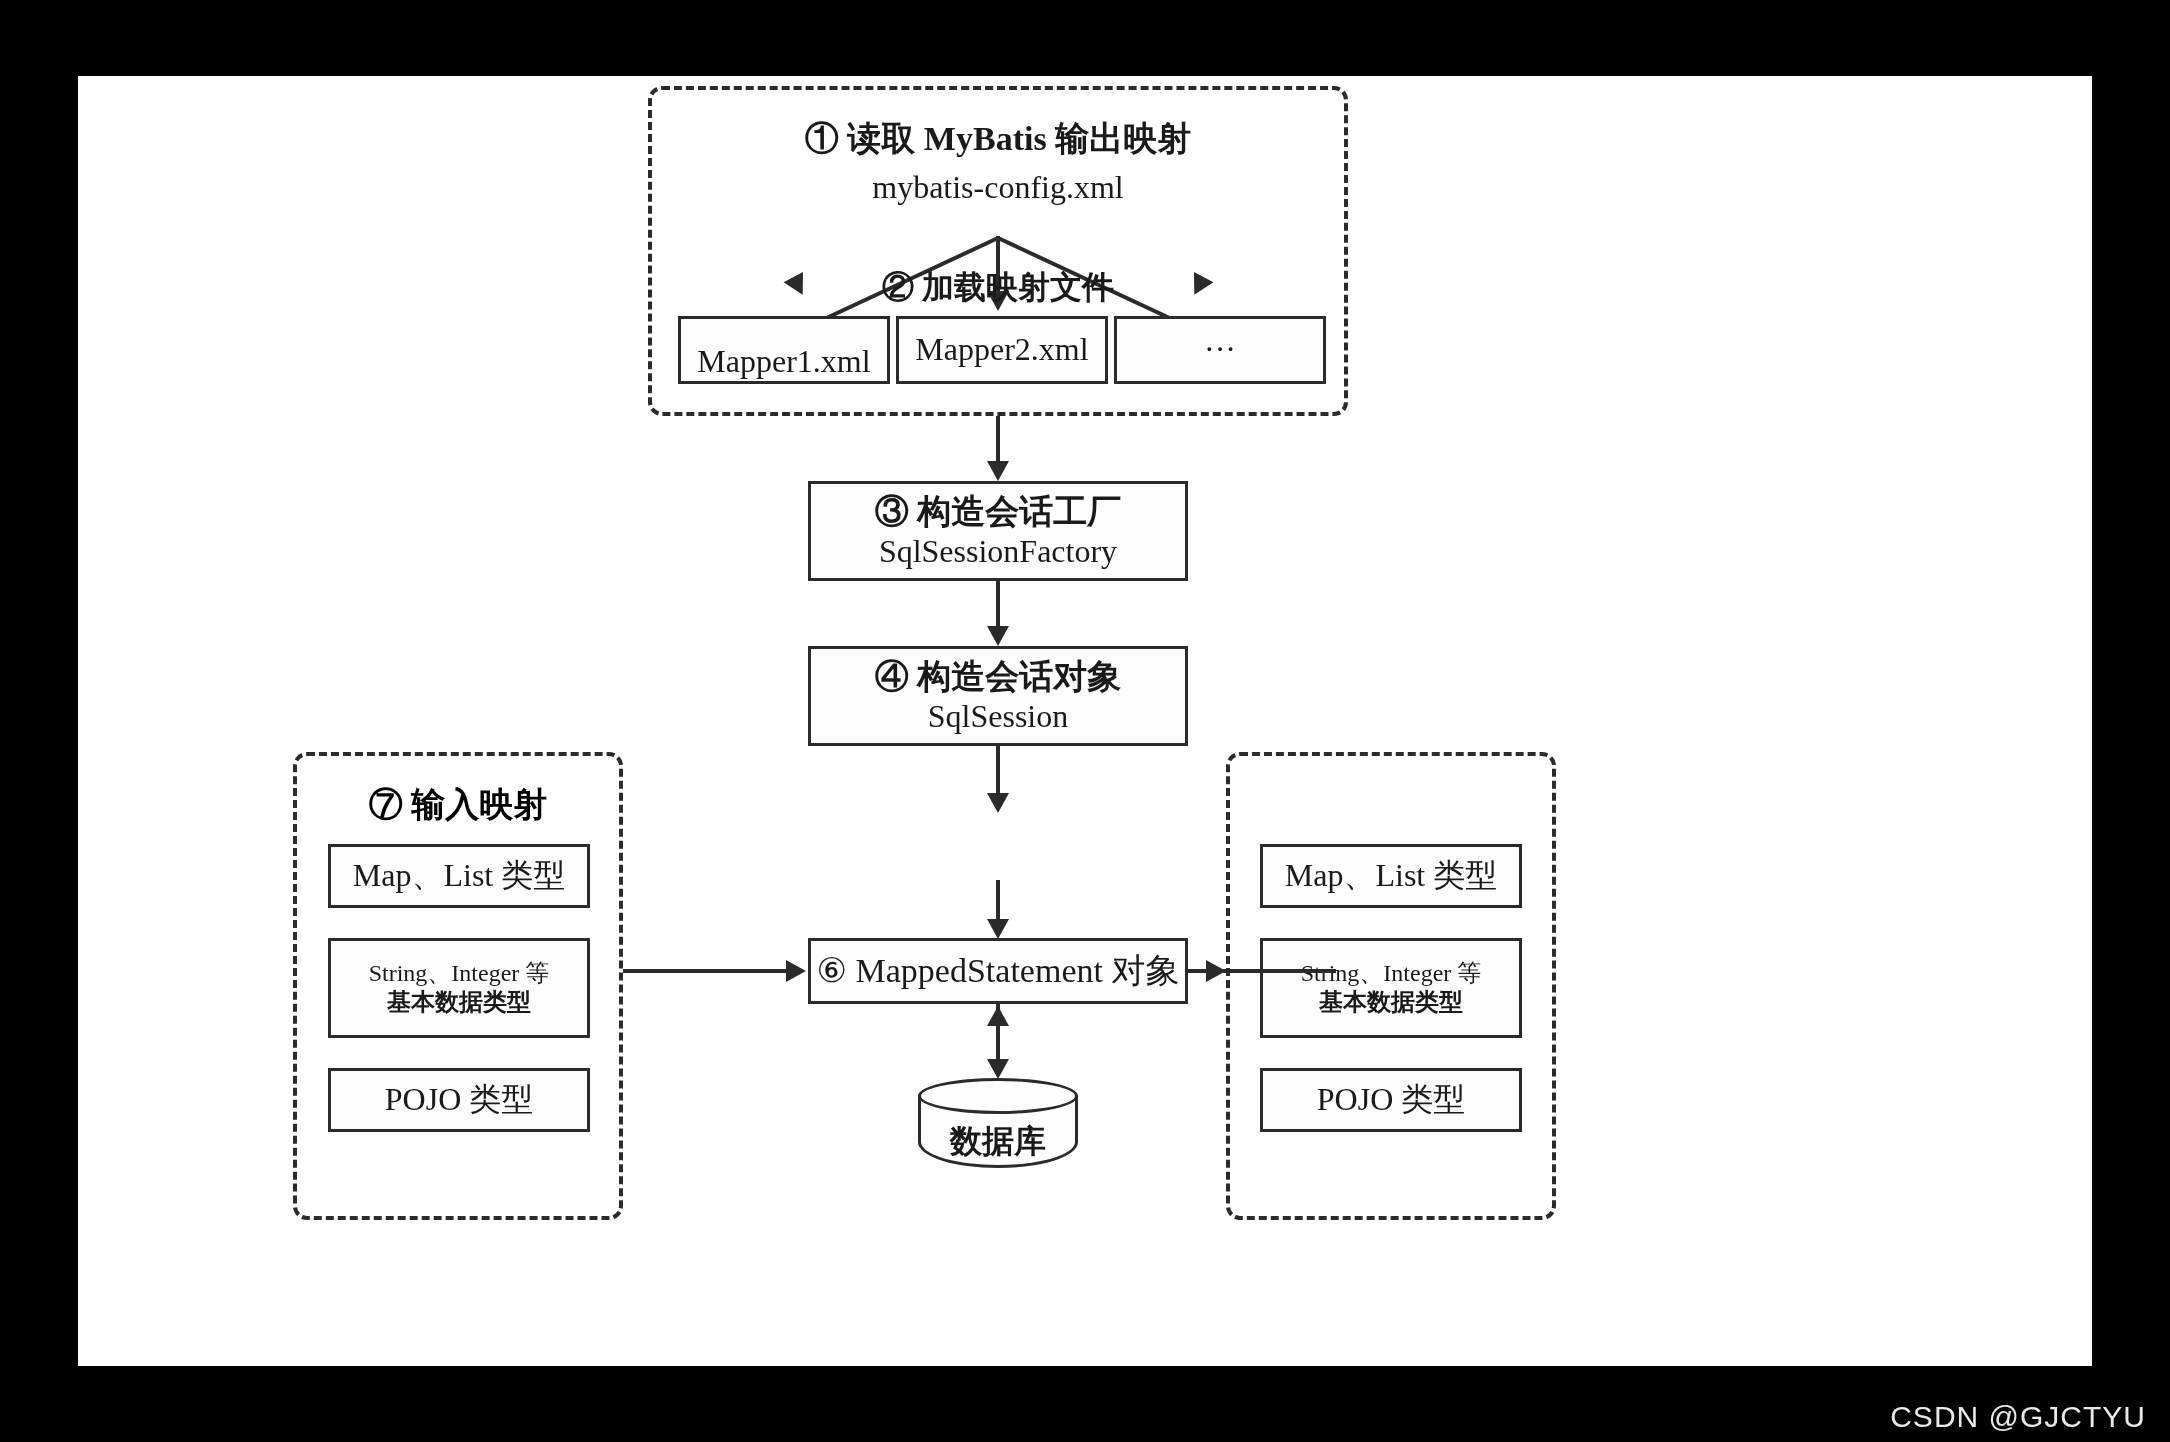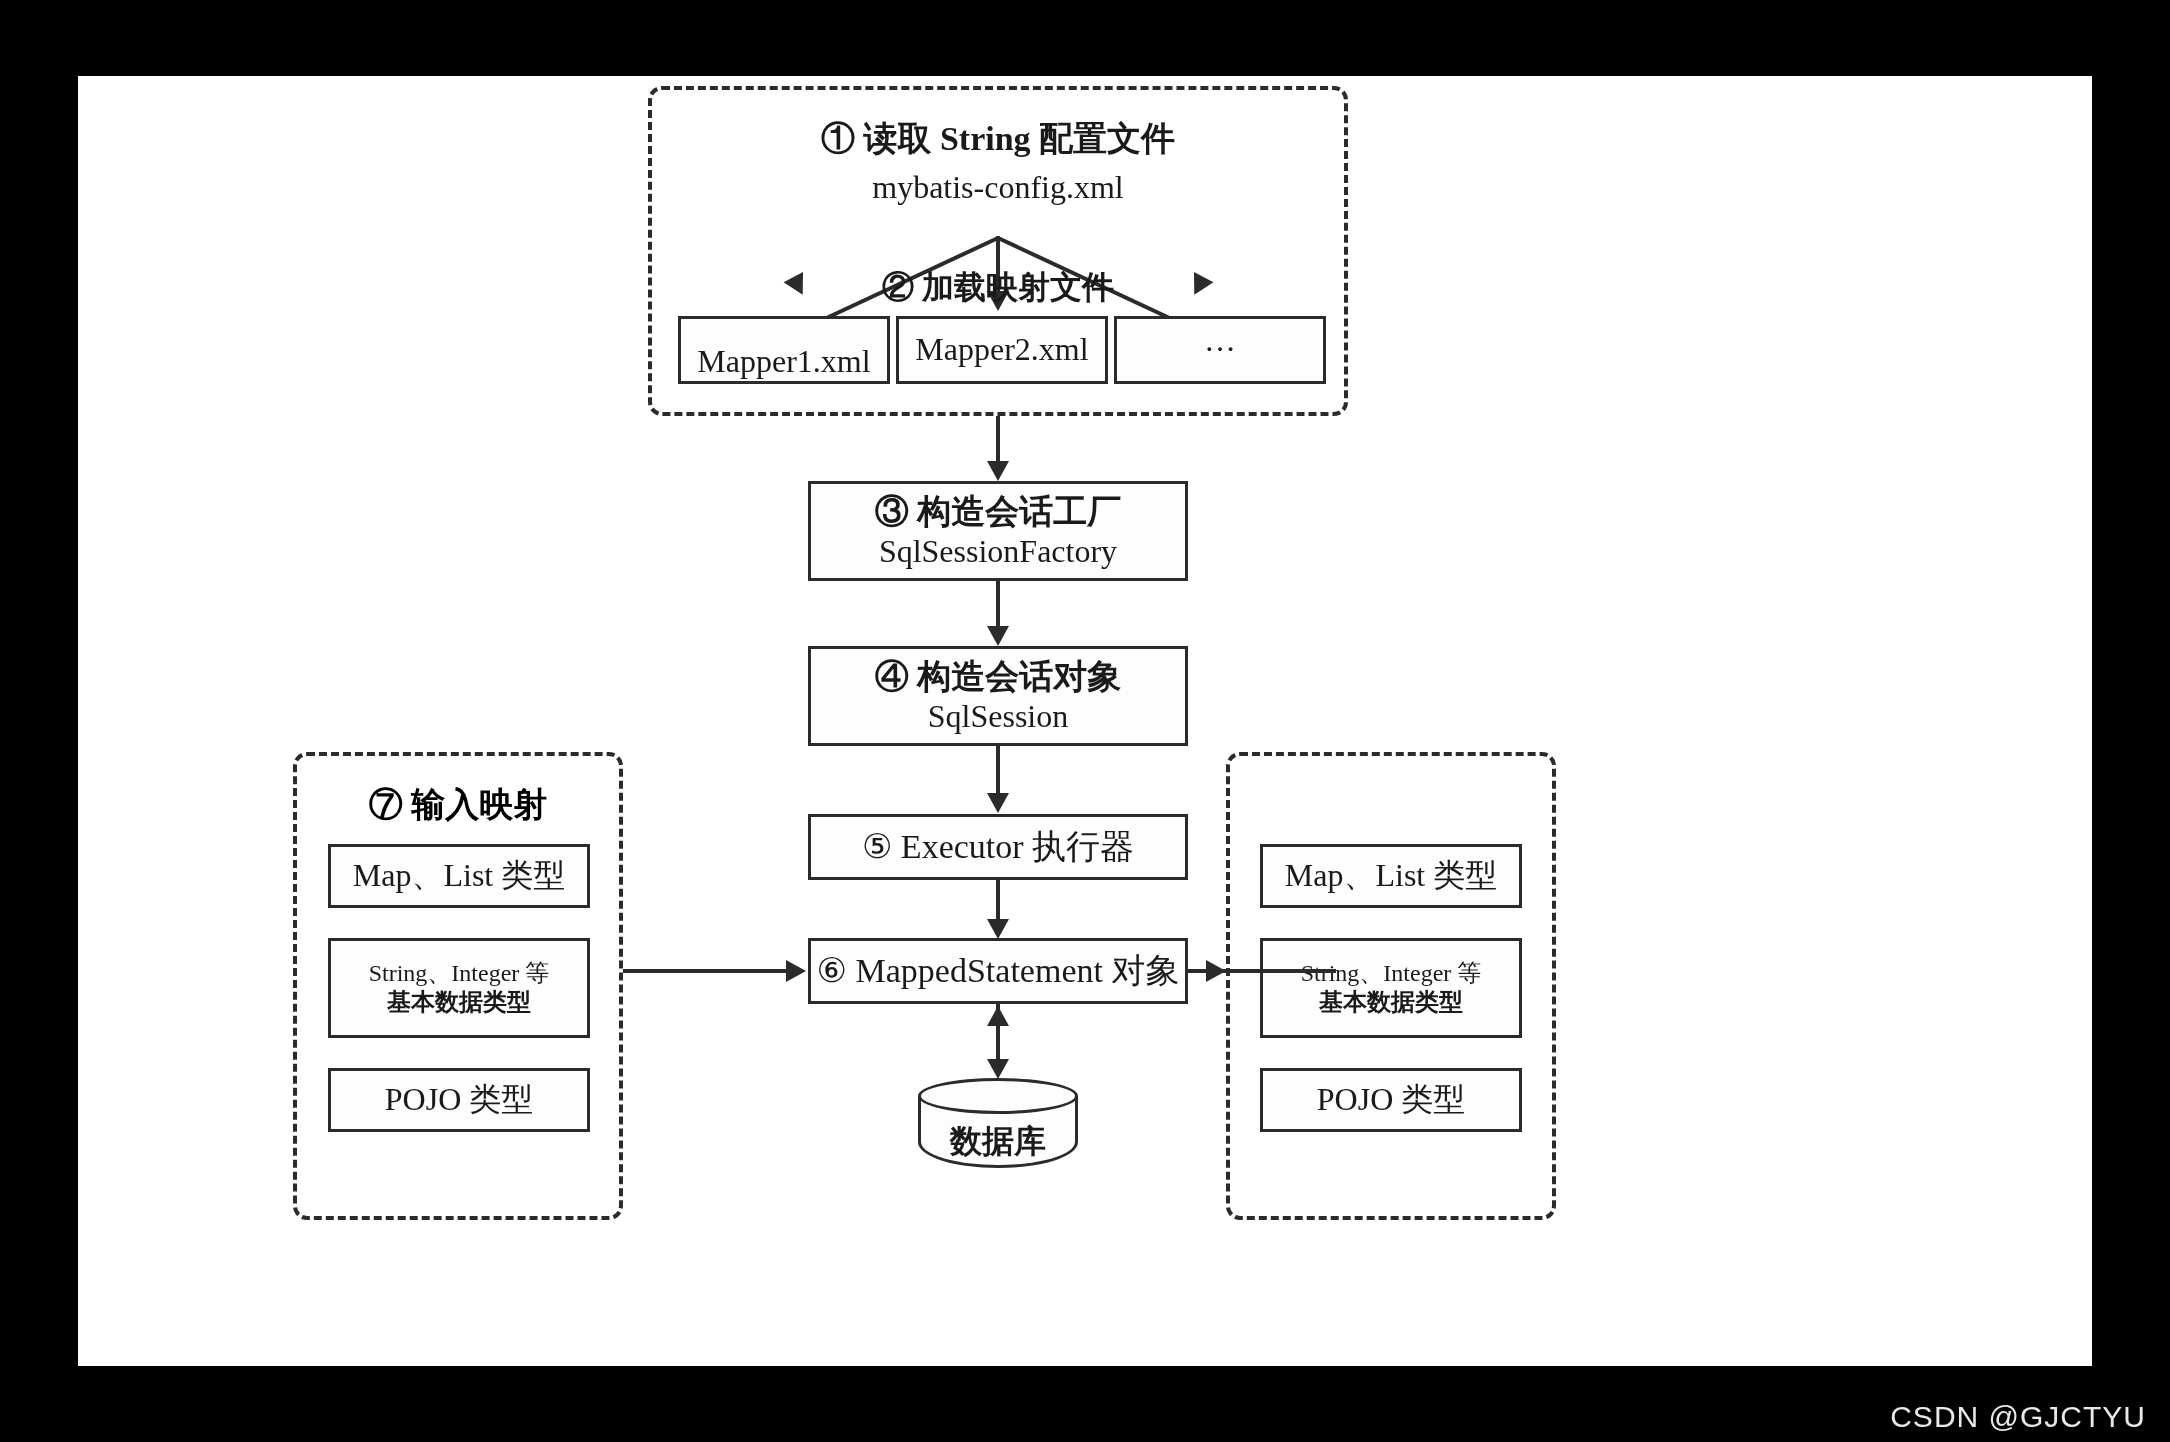--- a/index.html
+++ b/index.html
@@ -167,21 +167,21 @@
   .fs-30 { font-size: 24px; }
 </style>
 </head>
 <body>
 
 <div id="frame">
   <div id="canvas">
 
     <div class="group" style="left:570px; top:10px; width:700px; height:330px;"></div>
 
-    <div class="label fs-34" style="left:570px; top:40px; width:700px; font-weight:700;">① 读取 String 配置文件</div>
+    <div class="label fs-34" style="left:570px; top:40px; width:700px; font-weight:700;">① 读取 MyBatis 输出映射</div>
 
     <div class="label fs-32" style="left:570px; top:93px; width:700px;">mybatis-config.xml</div>
 
     <div class="diag" style="left:920px; top:160px; width:230px; transform: rotate(155deg);"></div>
     <div class="diag" style="left:920px; top:160px; width:230px; transform: rotate(25deg);"></div>
     <div class="vline" style="left:918px; top:160px; height:70px;"></div>
 
     <div class="arrow-down" style="left:709px; top:200px; transform: rotate(-28deg);"></div>
     <div class="arrow-down" style="left:909px; top:215px;"></div>
     <div class="arrow-down" style="left:1110px; top:200px; transform: rotate(28deg);"></div>
@@ -210,23 +210,20 @@
     <div class="arrow-down" style="left:909px; top:550px;"></div>
 
     <div class="box" style="left:730px; top:570px; width:380px; height:100px;">
       <span class="l1 fs-34" style="font-weight:700;">④ 构造会话对象</span>
       <span class="l2 fs-32">SqlSession</span>
     </div>
 
     <div class="vline" style="left:918px; top:670px; height:50px;"></div>
     <div class="arrow-down" style="left:909px; top:717px;"></div>
 
-    <div class="box" style="left:730px; top:738px; width:380px; height:66px;">
-      <span class="l1 fs-34">⑤ Executor 执行器</span>
-    </div>
 
     <div class="vline" style="left:918px; top:804px; height:42px;"></div>
     <div class="arrow-down" style="left:909px; top:843px;"></div>
 
     <div class="box" style="left:730px; top:862px; width:380px; height:66px;">
       <span class="l1 fs-34">⑥ MappedStatement 对象</span>
     </div>
 
     <div class="vline" style="left:918px; top:928px; height:70px;"></div>
     <div class="arrow-up" style="left:909px; top:930px;"></div>

